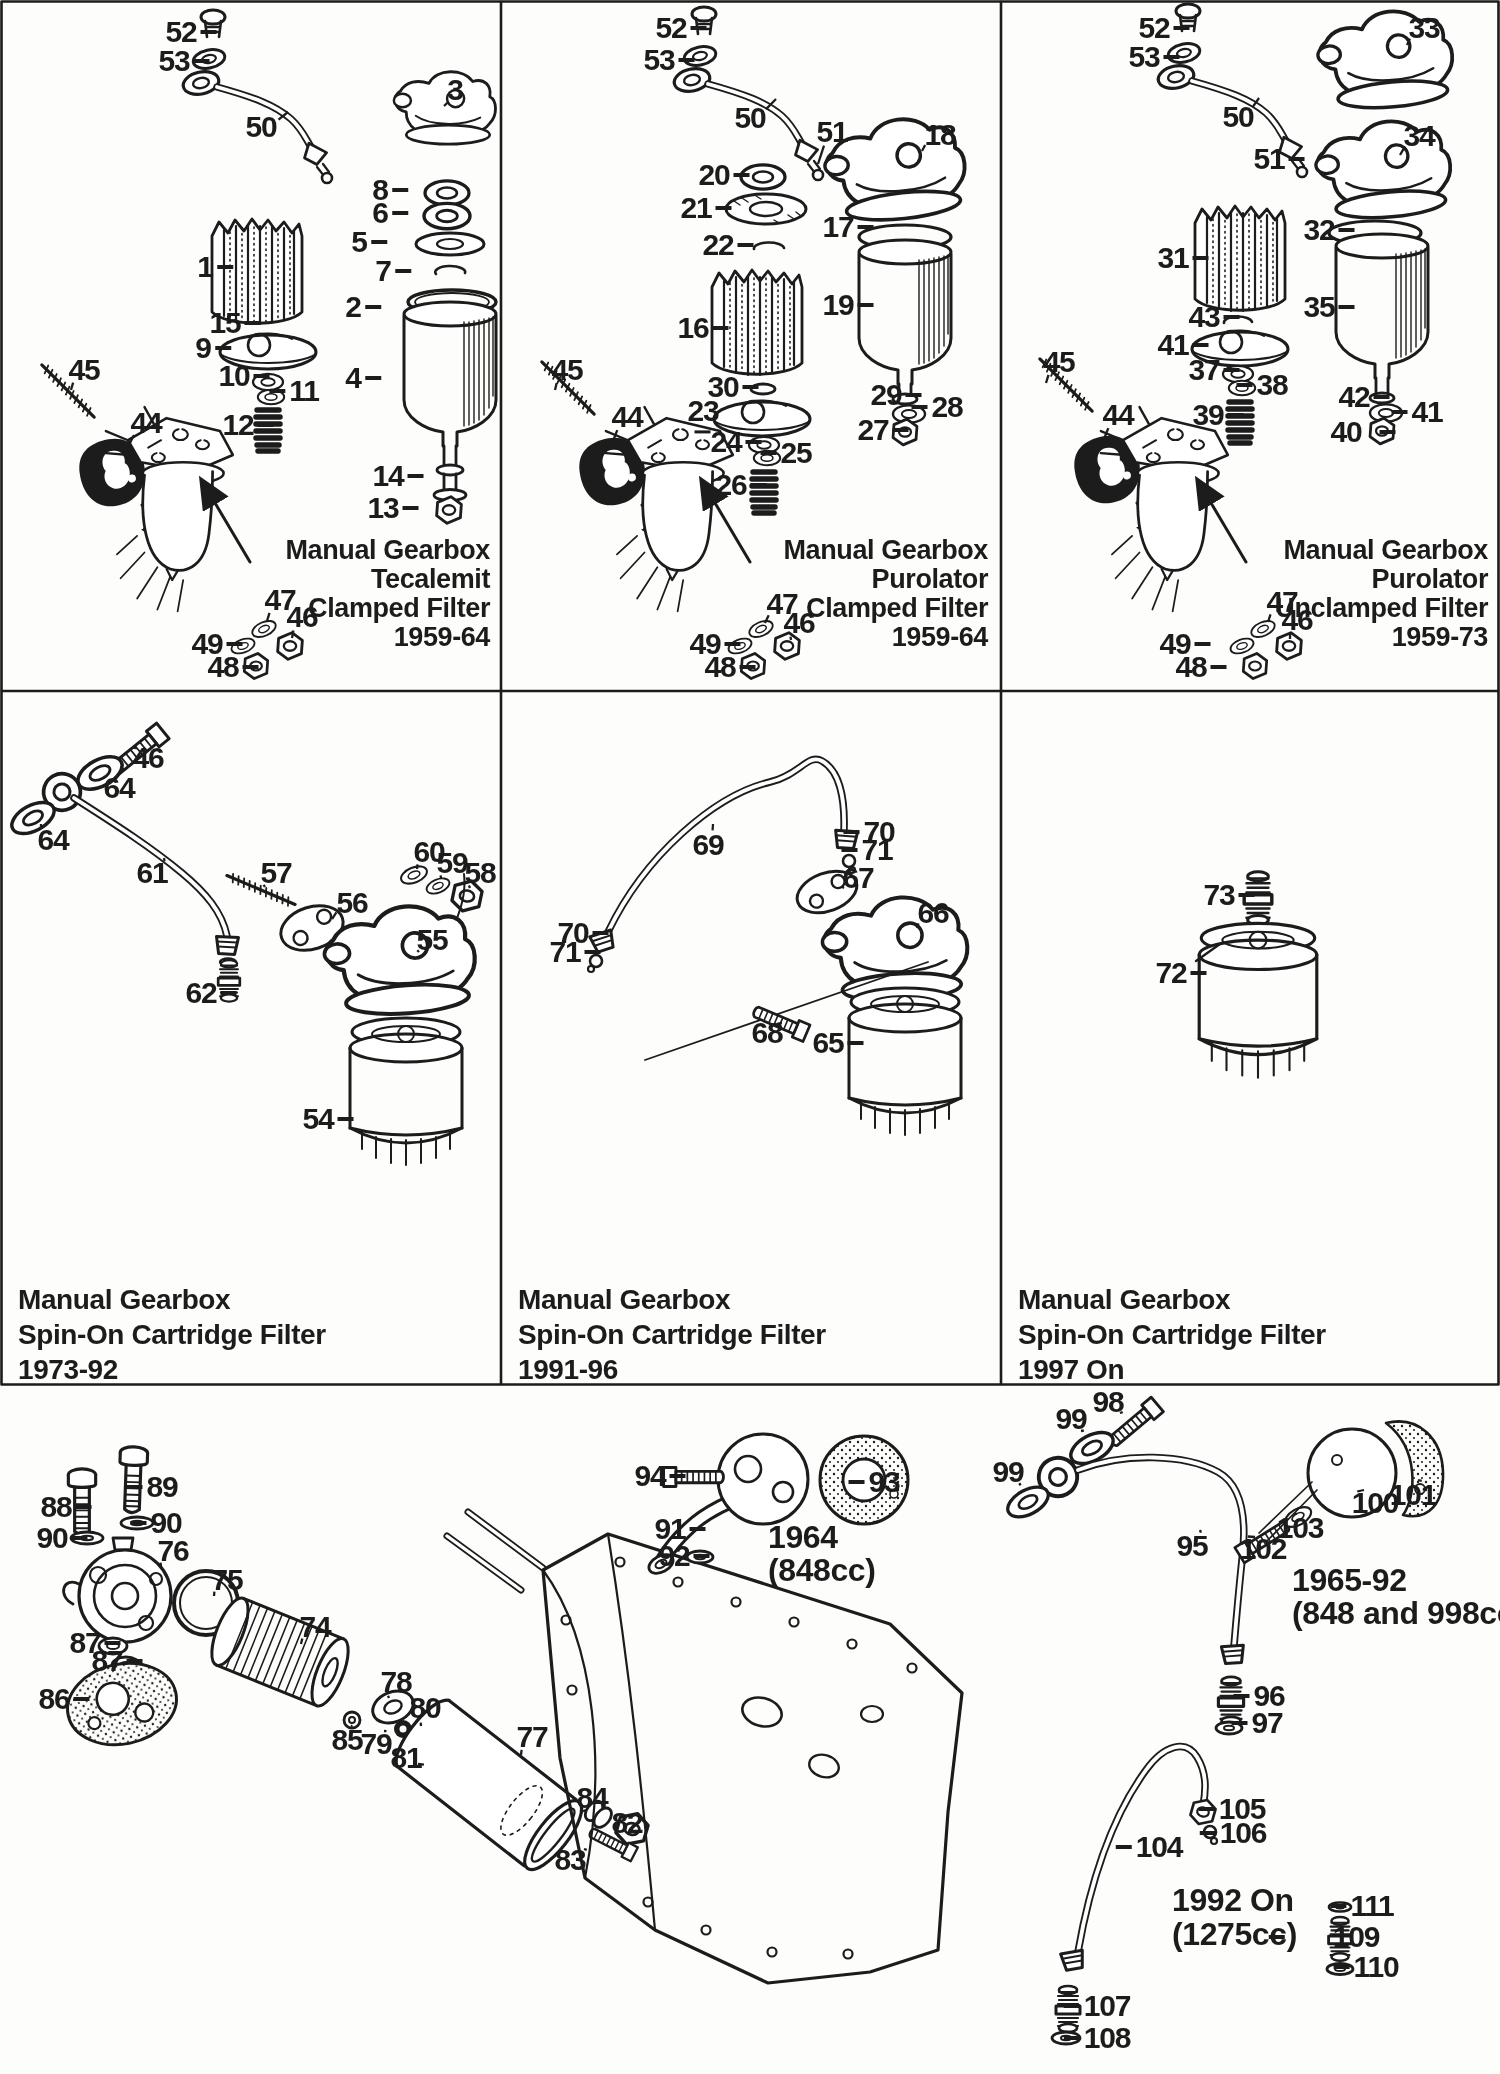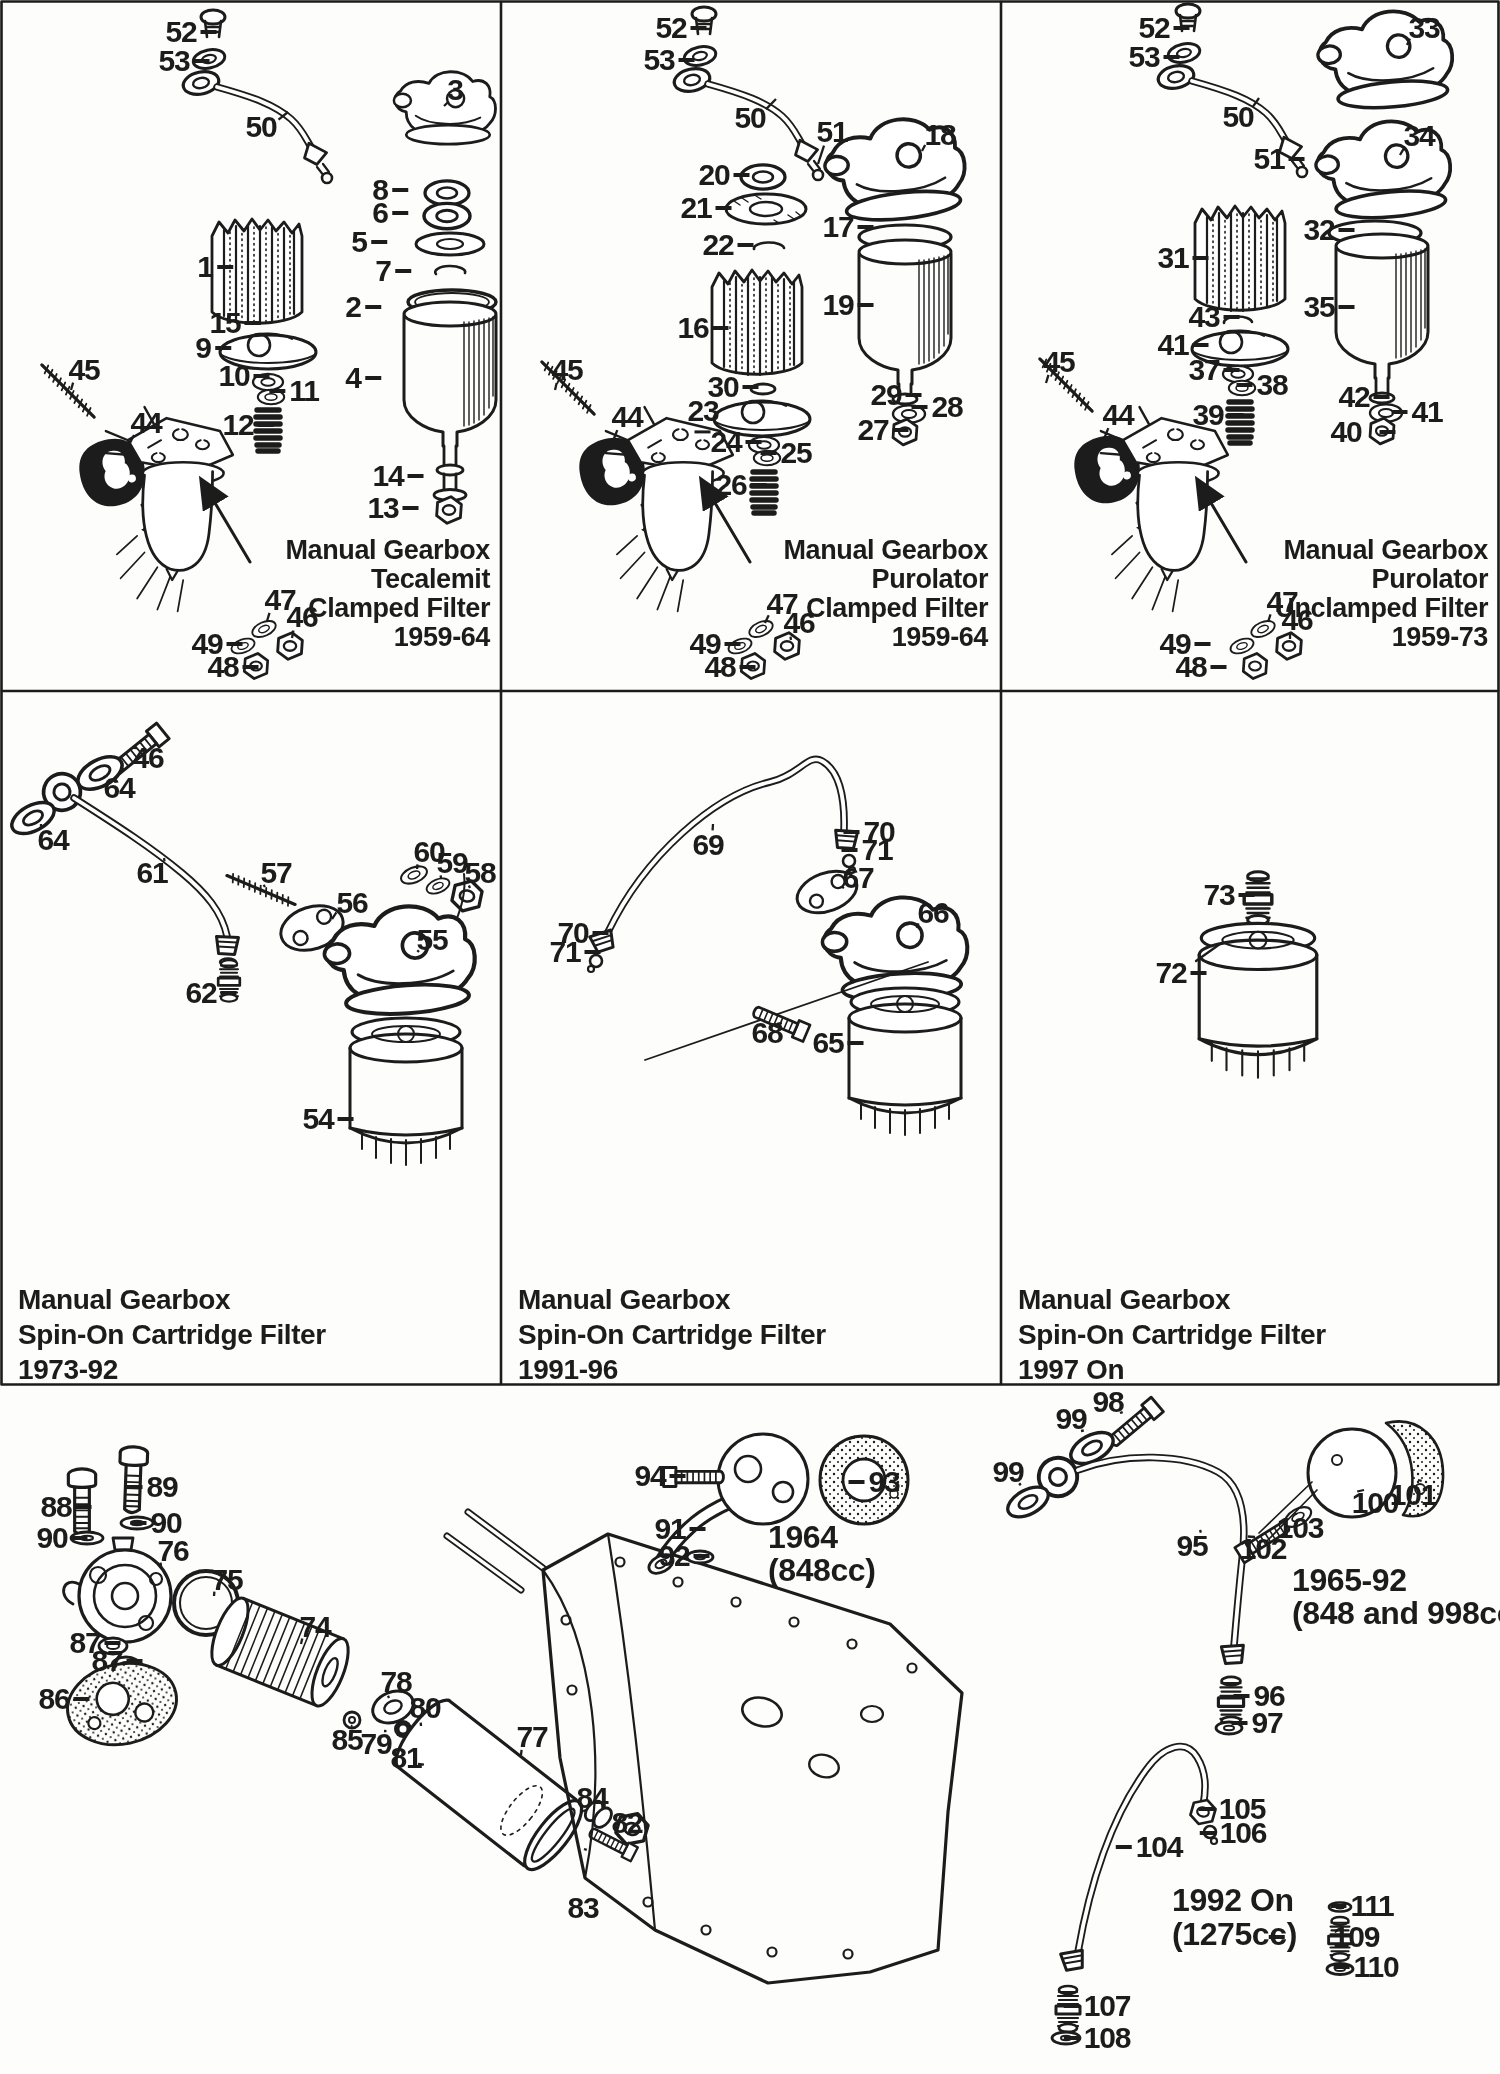--- a/index.html
+++ b/index.html
@@ -917,21 +917,21 @@
       </div>
       <div class="callout" style="left: 532px; top: 1737px;">
         <span>77</span>
       </div>
       <div class="callout" style="left: 592px; top: 1798px;">
         <span>84</span>
       </div>
       <div class="callout" style="left: 627px; top: 1823px;">
         <span>82</span>
       </div>
-      <div class="callout" style="left: 570px; top: 1908px; margin-left: 13px;">
+      <div class="callout" style="left: 570px; top: 1860px;">
         <span>83</span>
       </div>
       <div class="callout" style="left: 660px; top: 1476px;">
         <span>94</span>
         <span class="dash"></span>
       </div>
       <div class="callout" style="left: 874px; top: 1482px;">
         <span class="dash"></span>
         <span>93</span>
       </div>

